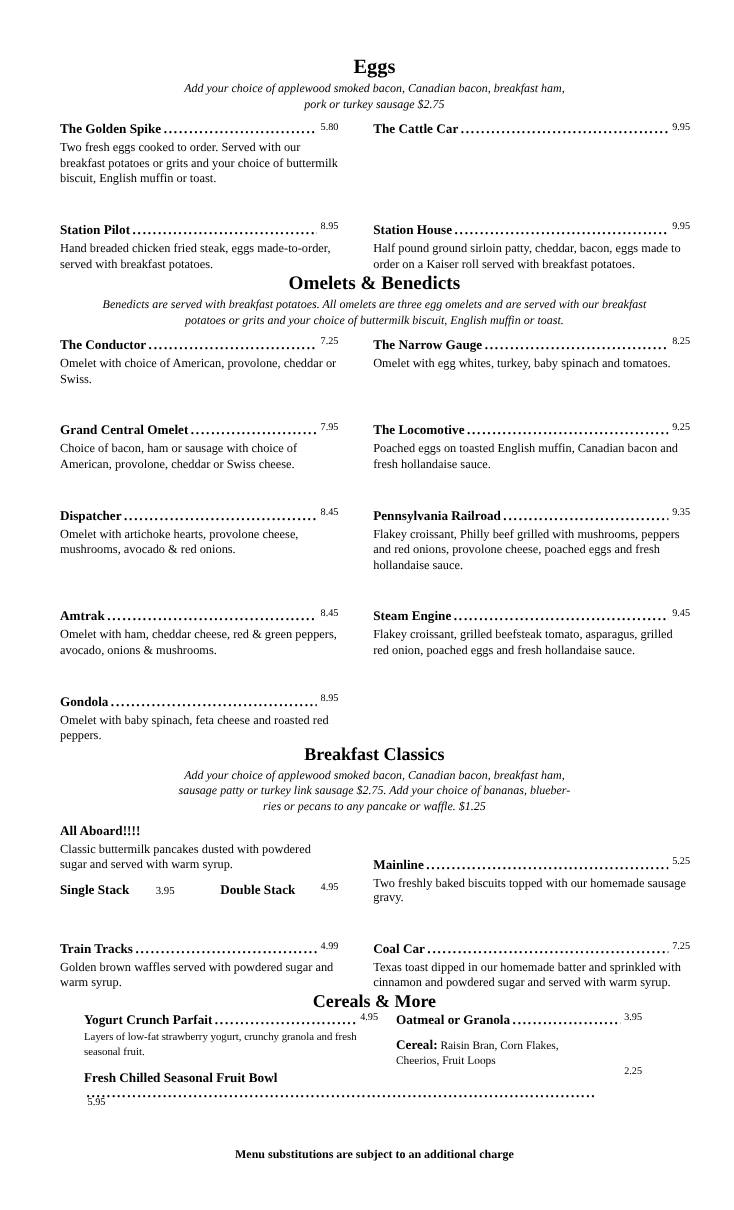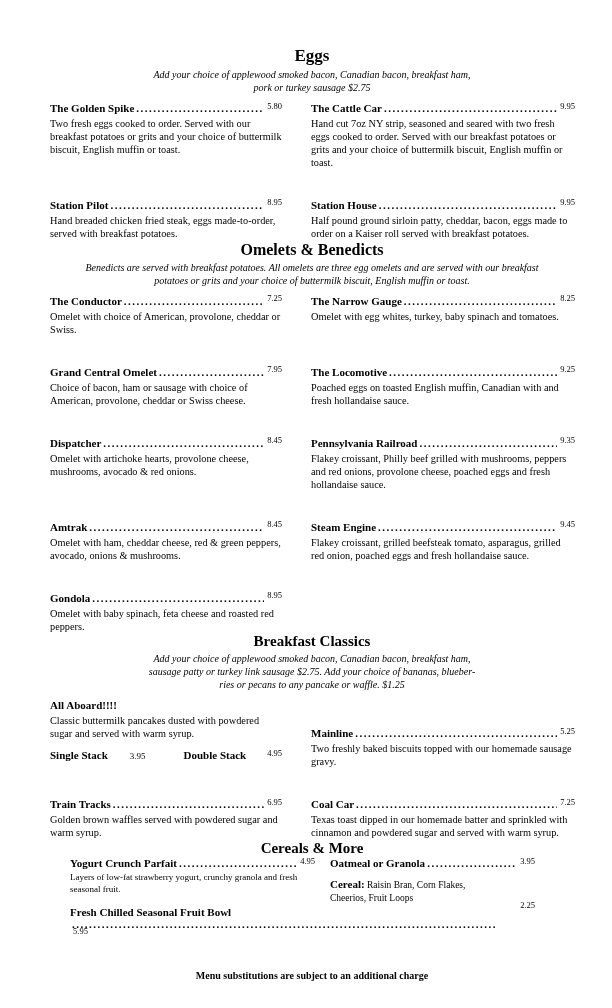--- a/index.html
+++ b/index.html
@@ -66,21 +66,20 @@
         <span class="price">5.80</span>
       </div>
       <p class="desc">Two fresh eggs cooked to order. Served with our breakfast potatoes or grits and your choice of buttermilk biscuit, English muffin or toast.</p>
     </div>
     <div>
       <div class="item-row">
         <span class="iname">The Cattle Car</span>
         <span class="leader">....................................................................................................</span>
         <span class="price">9.95</span>
       </div>
-      <p class="desc">Hand cut 7oz NY strip, seasoned and seared with two fresh eggs cooked to order.  Served with our breakfast potatoes or grits and your choice of buttermilk biscuit, English muffin or toast.</p>
     </div>
     <div>
       <div class="item-row">
         <span class="iname">Station Pilot</span>
         <span class="leader">....................................................................................................</span>
         <span class="price">8.95</span>
       </div>
       <p class="desc">Hand breaded chicken fried steak, eggs made-to-order, served with breakfast potatoes.</p>
     </div>
     <div>
@@ -121,21 +120,21 @@
         <span class="price">7.95</span>
       </div>
       <p class="desc">Choice of bacon, ham or sausage with choice of American, provolone, cheddar or Swiss cheese.</p>
     </div>
     <div>
       <div class="item-row">
         <span class="iname">The Locomotive</span>
         <span class="leader">....................................................................................................</span>
         <span class="price">9.25</span>
       </div>
-      <p class="desc">Poached eggs on toasted English muffin, Canadian with and fresh hollandaise sauce.</p>
+      <p class="desc">Poached eggs on toasted English muffin, Canadian bacon and fresh hollandaise sauce.</p>
     </div>
     <div>
       <div class="item-row">
         <span class="iname">Dispatcher</span>
         <span class="leader">....................................................................................................</span>
         <span class="price">8.45</span>
       </div>
       <p class="desc">Omelet with artichoke hearts, provolone cheese, mushrooms, avocado &amp; red onions.</p>
     </div>
     <div>
@@ -196,21 +195,21 @@
         <span class="iname">Mainline</span>
         <span class="leader">....................................................................................................</span>
         <span class="price">5.25</span>
       </div>
       <p class="desc">Two freshly baked biscuits topped with our homemade sausage gravy.</p>
     </div>
     <div>
       <div class="item-row">
         <span class="iname">Train Tracks</span>
         <span class="leader">....................................................................................................</span>
-        <span class="price">6.95</span>
+        <span class="price">4.99</span>
       </div>
       <p class="desc">Golden brown waffles served with powdered sugar and warm syrup.</p>
     </div>
     <div>
       <div class="item-row">
         <span class="iname">Coal Car</span>
         <span class="leader">....................................................................................................</span>
         <span class="price">7.25</span>
       </div>
       <p class="desc">Texas toast dipped in our homemade batter and sprinkled with cinnamon and powdered sugar and served with warm syrup.</p>

